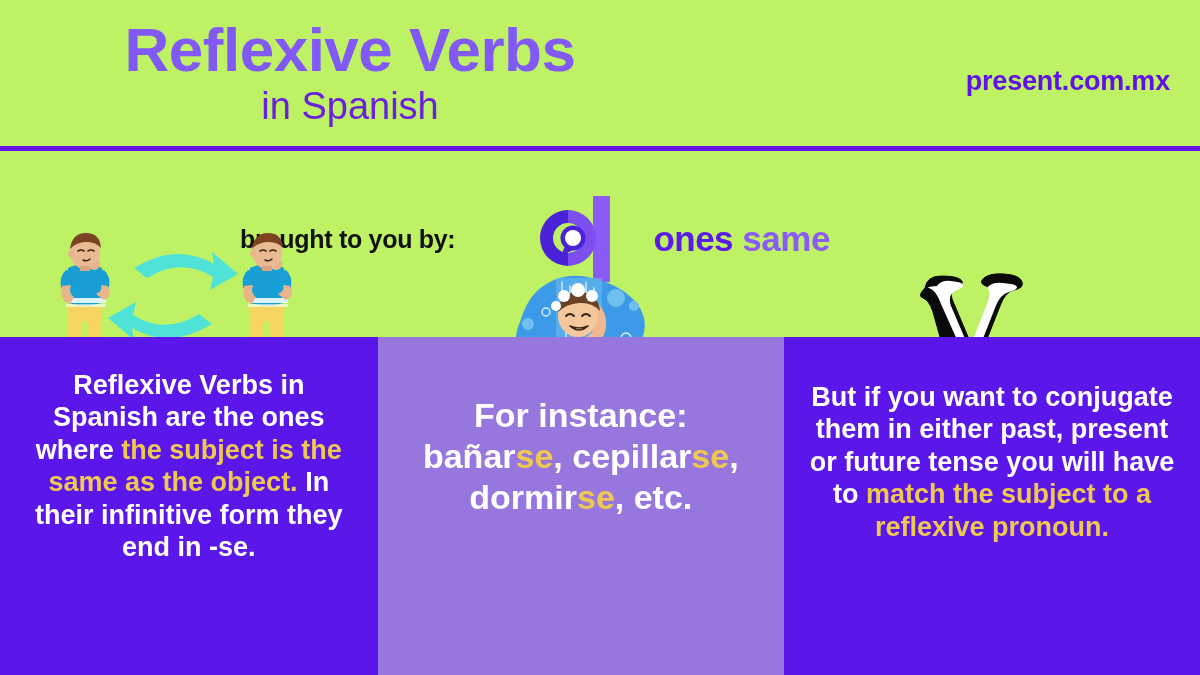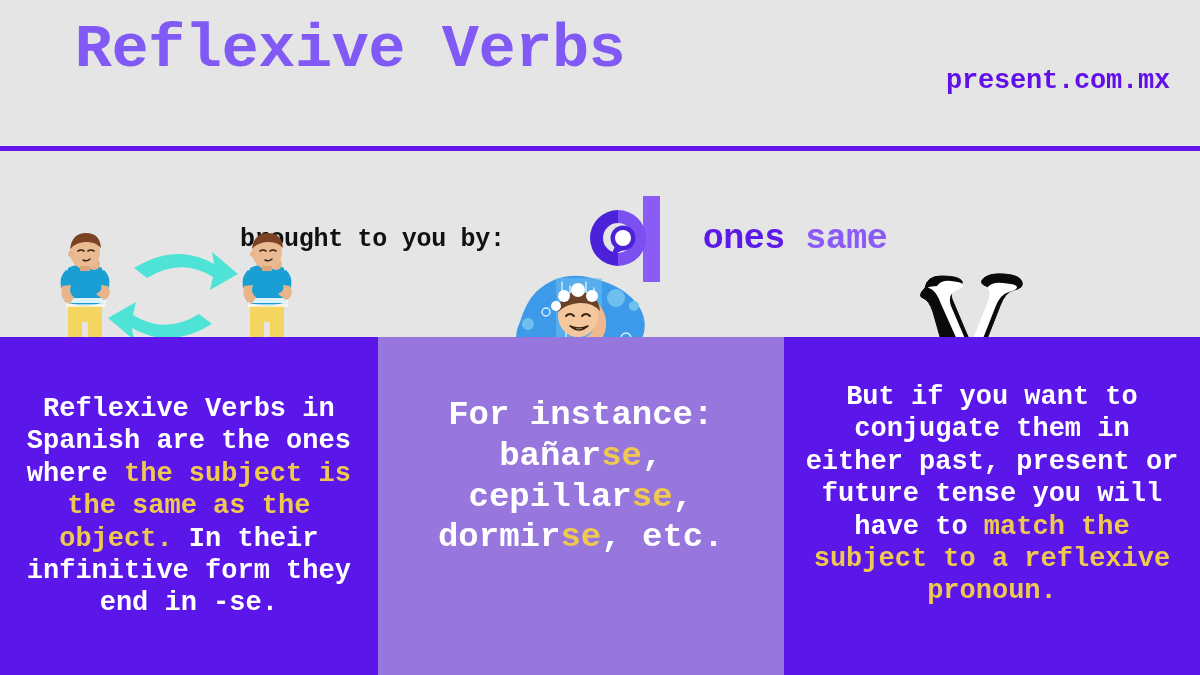--- a/index.html
+++ b/index.html
@@ -8,23 +8,22 @@
     padding: 0;
     background: #ffffff;
   }
   body {
     font-family: "Liberation Sans", sans-serif;
   }
   .infographic {
     position: relative;
     width: 1200px;
     height: 675px;
-    background: #e5e5e5;
+    background: #bef264;
     overflow: hidden;
-    font-family: Liberation Mono, monospace;
   }
 
   
   .header {
     position: absolute;
     left: 0; top: 0;
     width: 1200px;
     height: 148px;
   }
   .title-block {
@@ -116,21 +115,21 @@
 
   .panel-text {
     position: absolute;
     left: 0; right: 0;
     text-align: center;
     color: #ffffff;
     font-weight: 700;
     line-height: 1.20;
   }
   .p1-text {
-    top: 56px;
+    top: 32px;
     padding: 0 22px;
     font-size: 27px;
     text-align: center;
   }
   .p2-text {
     top: 58px;
     padding: 0 32px;
     font-size: 34px;
   }
   .p3-text {
@@ -164,20 +163,21 @@
 </style>
 </head>
 <body>
 
 <div class="infographic">
 
   <div class="header">
 
     <div class="title-block">
       <div class="main-title">Reflexive Verbs</div>
+      <div class="sub-title">in Spanish</div>
     </div>
 
     <div class="site-url">present.com.mx</div>
   </div>
   <div class="header-rule"></div>
 
   <div class="brand-row">
     <span class="brought-by">brought to you by:</span>
 
     <span class="logo-mark">

